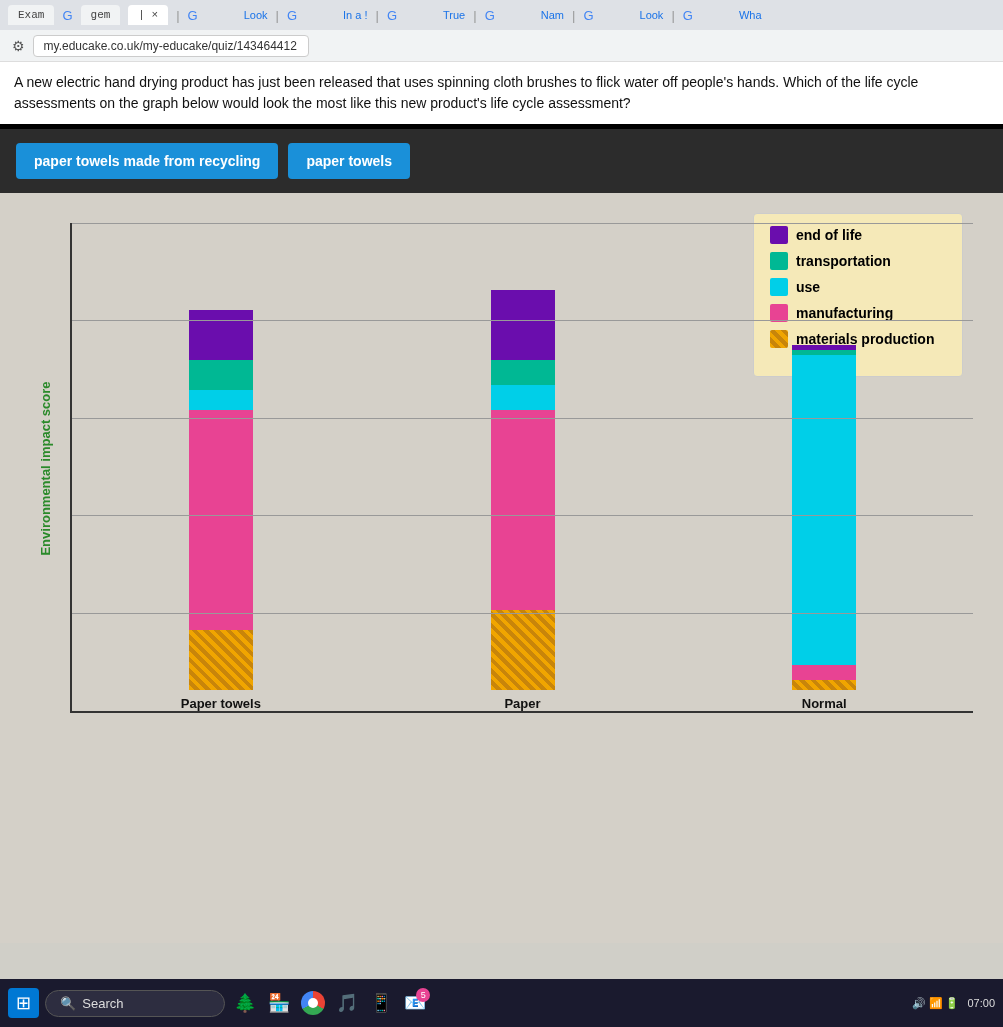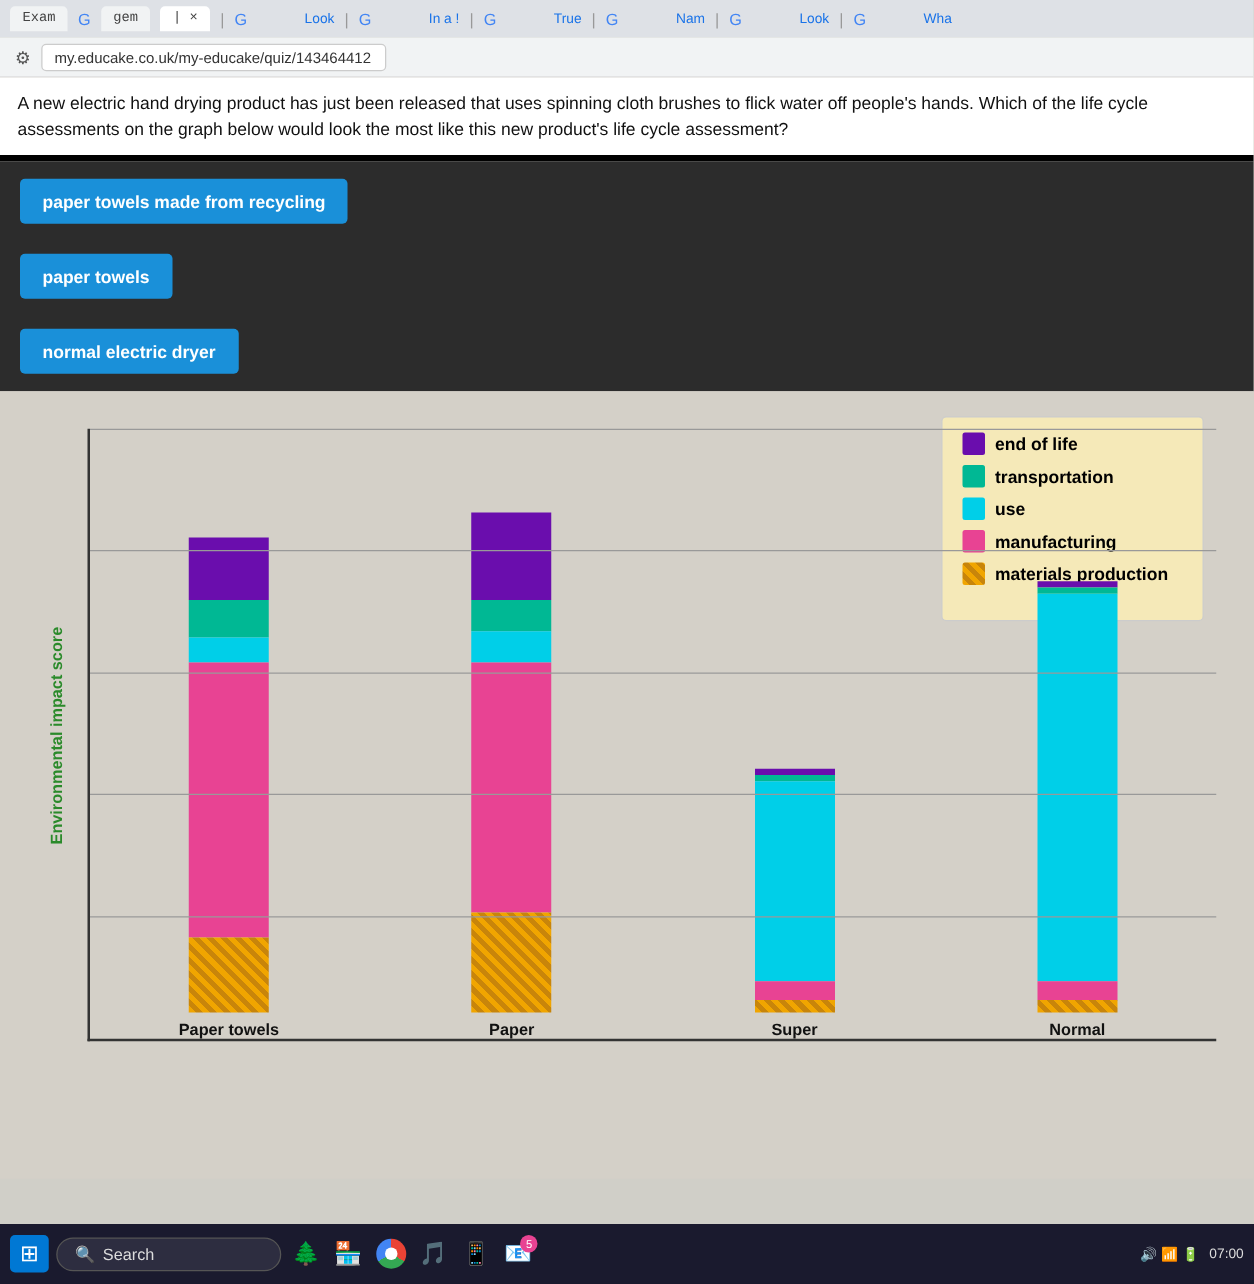--- a/index.html
+++ b/index.html
@@ -80,23 +80,22 @@
       line-height: 1.5;
       border-bottom: 5px solid #000000;
     }
 
     
     .answers-row {
       background: #2c2c2c;
       display: flex;
       align-items: flex-start;
       padding: 14px 16px;
-      gap: 24px;
+      gap: 10px;
       flex-wrap: wrap;
-      flex-direction: column;
     }
     .answer-btn {
       background: #1a90d9;
       color: white;
       border: none;
       border-radius: 4px;
       padding: 10px 18px;
       font-size: 14px;
       font-weight: bold;
       cursor: pointer;
@@ -254,21 +253,20 @@
 
 <div class="content-area">
 
   <div class="question-text">
     <span>A new electric hand drying product has just been released that uses spinning cloth brushes to flick water off people's hands. Which of the life cycle assessments on the graph below would look the most like this new product's life cycle assessment?</span>
   </div>
 
   <div class="answers-row">
     <button class="answer-btn">paper towels made from recycling</button>
     <button class="answer-btn">paper towels</button>
-    <button class="answer-btn">normal electric dryer</button>
   </div>
 
   <div class="chart-container">
 
     <div class="legend">
       <div class="legend-item">
         <div class="legend-swatch" style="background:#6a0dad;"></div>
         <span>end of life</span>
       </div>
       <div class="legend-item">
@@ -323,30 +321,20 @@
             <div class="stacked-bar" style="height:400px;">
               <div class="bar-segment" style="height:80px;background:repeating-linear-gradient(45deg,#f0a500,#f0a500 4px,#c8850a 4px,#c8850a 8px);"></div>
               <div class="bar-segment" style="height:200px;background:#e84393;"></div>
               <div class="bar-segment" style="height:25px;background:#00cfe8;"></div>
               <div class="bar-segment" style="height:25px;background:#00b894;"></div>
               <div class="bar-segment" style="height:70px;background:#6a0dad;"></div>
             </div>
             <div class="bar-label">Paper</div>
           </div>
 
-          <div class="bar-group">
-            <div class="stacked-bar" style="height:195px;">
-              <div class="bar-segment" style="height:10px;background:repeating-linear-gradient(45deg,#f0a500,#f0a500 4px,#c8850a 4px,#c8850a 8px);"></div>
-              <div class="bar-segment" style="height:15px;background:#e84393;"></div>
-              <div class="bar-segment" style="height:160px;background:#00cfe8;"></div>
-              <div class="bar-segment" style="height:5px;background:#00b894;"></div>
-              <div class="bar-segment" style="height:5px;background:#6a0dad;"></div>
-            </div>
-            <div class="bar-label">Super</div>
-          </div>
 
           <div class="bar-group">
             <div class="stacked-bar" style="height:345px;">
               <div class="bar-segment" style="height:10px;background:repeating-linear-gradient(45deg,#f0a500,#f0a500 4px,#c8850a 4px,#c8850a 8px);"></div>
               <div class="bar-segment" style="height:15px;background:#e84393;"></div>
               <div class="bar-segment" style="height:310px;background:#00cfe8;"></div>
               <div class="bar-segment" style="height:5px;background:#00b894;"></div>
               <div class="bar-segment" style="height:5px;background:#6a0dad;"></div>
             </div>
             <div class="bar-label">Normal</div>

